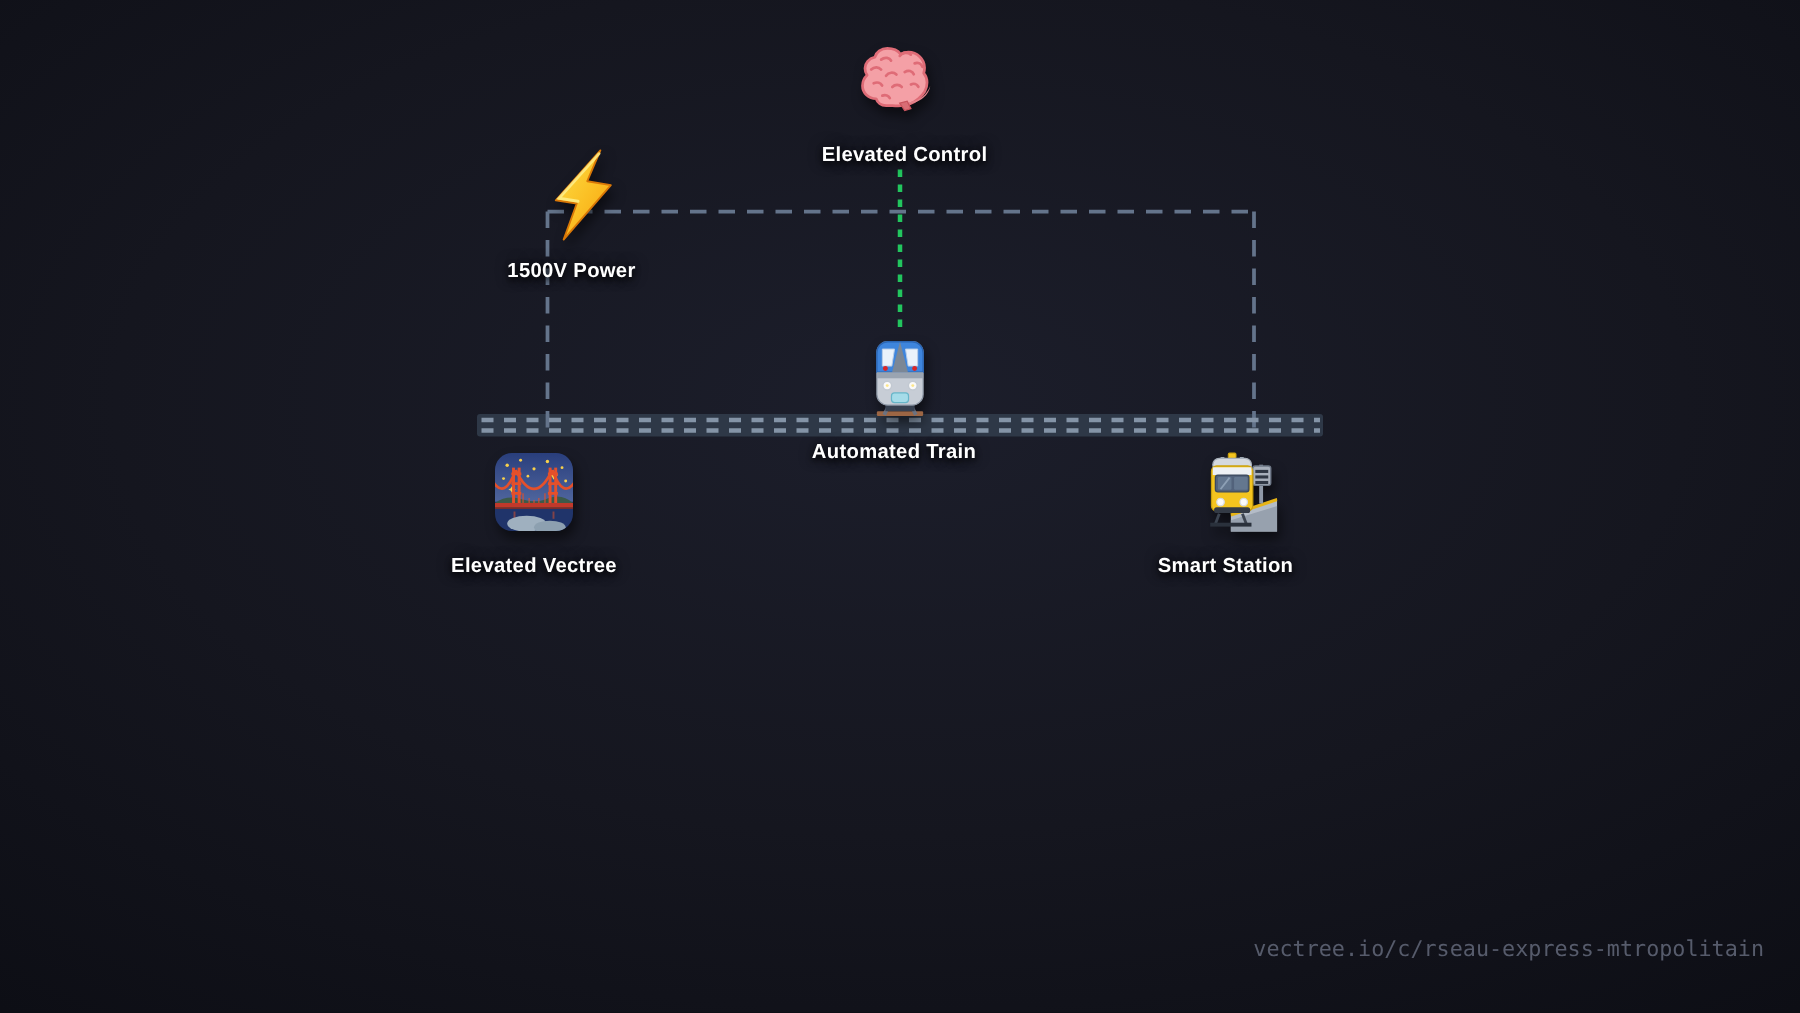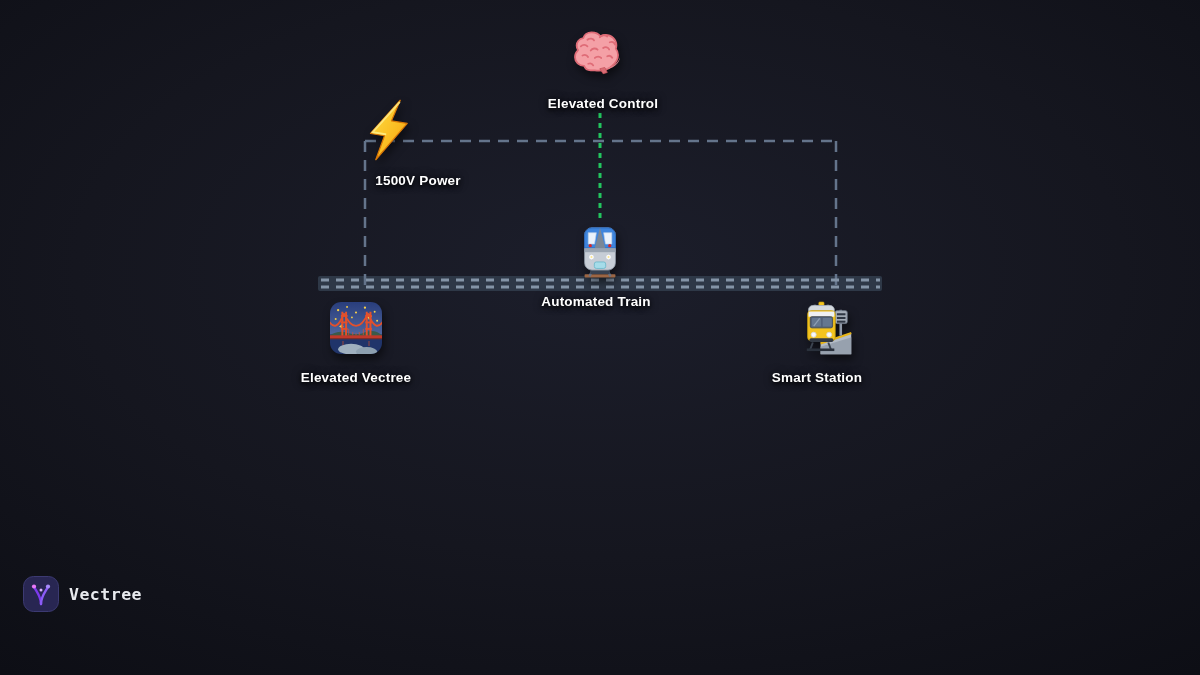--- a/index.html
+++ b/index.html
@@ -82,21 +82,21 @@
         <linearGradient id="boltG" x1="0" y1="0" x2="1" y2="1">
           <stop offset="0" stop-color="#fde047"></stop>
           <stop offset="0.55" stop-color="#fbbf24"></stop>
           <stop offset="1" stop-color="#f59e0b"></stop>
         </linearGradient>
       </defs>
       <path d="M46 2 L12 40 L28 42.5 L18 70 L54 28.5 L36 25.5 Z" fill="url(#boltG)" stroke="#d97706" stroke-width="1.4" stroke-linejoin="round"></path>
       <path d="M45 4.5 L14.5 38.5 L29 40.8" fill="none" stroke="#fef08a" stroke-width="2.2" stroke-linecap="round" opacity="0.85"></path>
     </svg>
   </div>
-  <div class="node-label" style="left:381px;top:180px;margin-left:37px;">1500V Power</div>
+  <div class="node-label" style="left:381px;top:180px;">1500V Power</div>
 
   <div class="icon" style="left:600px;top:253px;">
     <svg width="52" height="54" viewBox="0 0 64 66">
       <rect x="13" y="59" width="38" height="4" rx="1" fill="#9c6644"></rect>
       <path d="M25 50 L19 62" stroke="#6b7280" stroke-width="3"></path>
       <path d="M39 50 L45 62" stroke="#6b7280" stroke-width="3"></path>
       <rect x="20" y="52" width="24" height="7" fill="#374151"></rect>
       <rect x="13" y="2" width="38" height="52" rx="9" fill="#c7cdd6" stroke="#8d97a5" stroke-width="1"></rect>
       <path d="M13 27 V11 a9 9 0 0 1 9-9 h20 a9 9 0 0 1 9 9 v16 z" fill="#3e85dd" stroke="#2a66b5" stroke-width="1.2"></path>
       <path d="M32 2 L25.5 27 L38.5 27 Z" fill="#7b8796"></path>
@@ -201,27 +201,15 @@
       <circle cx="20" cy="41" r="2.9" fill="#fafafa" stroke="#d7dbe0" stroke-width="1"></circle>
       <circle cx="38" cy="41" r="2.9" fill="#fafafa" stroke="#d7dbe0" stroke-width="1"></circle>
       <rect x="15" y="45" width="28" height="4.5" rx="2" fill="#333a45"></rect>
       <path d="M19 50 L16 58" stroke="#3c4450" stroke-width="2.2"></path>
       <path d="M37 50 L40 58" stroke="#3c4450" stroke-width="2.2"></path>
       <rect x="12" y="57" width="32" height="3" fill="#2a313c"></rect>
     </svg>
   </div>
   <div class="node-label" style="left:817px;top:377px;">Smart Station</div>
 
-  <div class="brand-row">
-    <div class="logo-box">
-      <svg width="36" height="36" viewBox="0 0 36 36">
-        <rect x="0.5" y="0.5" width="35" height="35" rx="10" fill="#282652" stroke="#3c3a72" stroke-width="1"></rect>
-        <path d="M18 28 C18 21 14.5 17 11 11" fill="none" stroke="#7c3aed" stroke-width="2.4" stroke-linecap="round"></path>
-        <path d="M18 28 C18 21 21.5 17 25 11" fill="none" stroke="#8b5cf6" stroke-width="2.4" stroke-linecap="round"></path>
-        <circle cx="11" cy="10.5" r="2.1" fill="#e879f9"></circle>
-        <circle cx="25" cy="10.5" r="2.1" fill="#a78bfa"></circle>
-        <circle cx="18" cy="14" r="1.5" fill="#d8b4fe"></circle>
-      </svg>
-    </div>
-    <span class="brand-name">Vectree</span>
-  </div>
+  <span class="share-url">vectree.io/c/rseau-express-mtropolitain</span>
 
 </div>
 
 </body></html>

